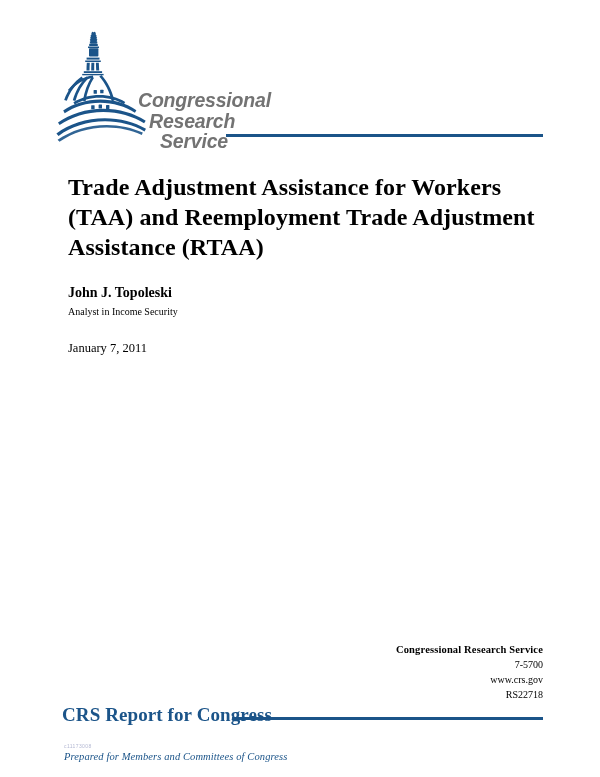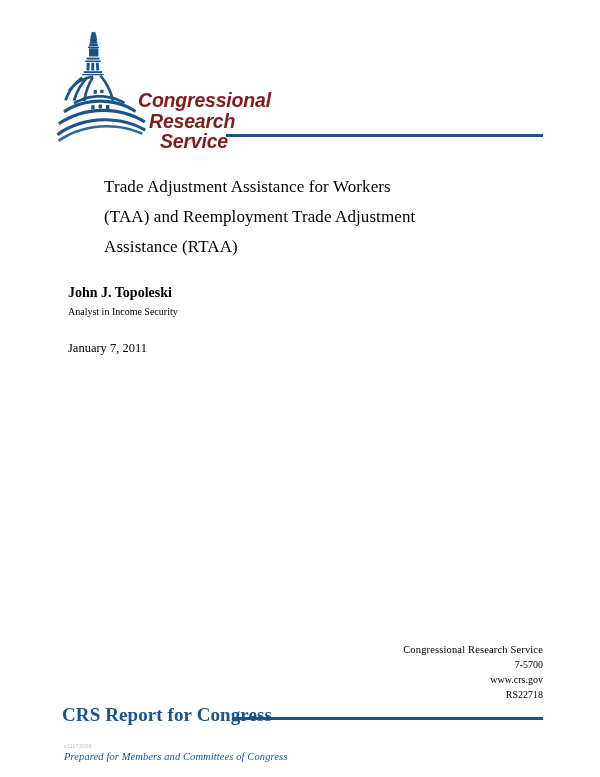--- a/index.html
+++ b/index.html
@@ -41,46 +41,45 @@
     position: absolute;
     left: 83px;
     top: 60px;
     width: 200px;
     font-family: "Liberation Sans", "DejaVu Sans", sans-serif;
     font-weight: bold;
     font-style: italic;
     font-size: 19.5px;
     line-height: 20.5px;
     letter-spacing: -0.2px;
-    color: #7f1d1d;
+    color: #737373;
   }
   .logo-wordmark .w-line2 { padding-left: 11px; }
   .logo-wordmark .w-line3 { padding-left: 22px; }
 
   .masthead-rule {
     position: absolute;
     left: 226px;
     top: 134px;
     width: 317px;
     height: 3px;
     background: #1B5489;
   }
 
   
   .doc-title {
     position: absolute;
     left: 68px;
     top: 172px;
     width: 470px;
-    font-size: 17px;
+    font-size: 24px;
     line-height: 30px;
-    font-weight: normal;
+    font-weight: bold;
     color: #000000;
     letter-spacing: 0.1px;
-    margin-left: 36px;
   }
 
   
   .byline {
     position: absolute;
     left: 68px;
     top: 283px;
     width: 400px;
   }
   .author-name {
@@ -105,21 +104,21 @@
   .contact-block {
     position: absolute;
     right: 57px;
     top: 642px;
     width: 260px;
     text-align: right;
   }
   .contact-org {
     font-size: 10.5px;
     line-height: 15px;
-    font-weight: normal;
+    font-weight: bold;
     letter-spacing: 0.15px;
   }
   .contact-line {
     font-size: 10px;
     line-height: 15px;
     font-weight: normal;
   }
 
   
   .banner {

